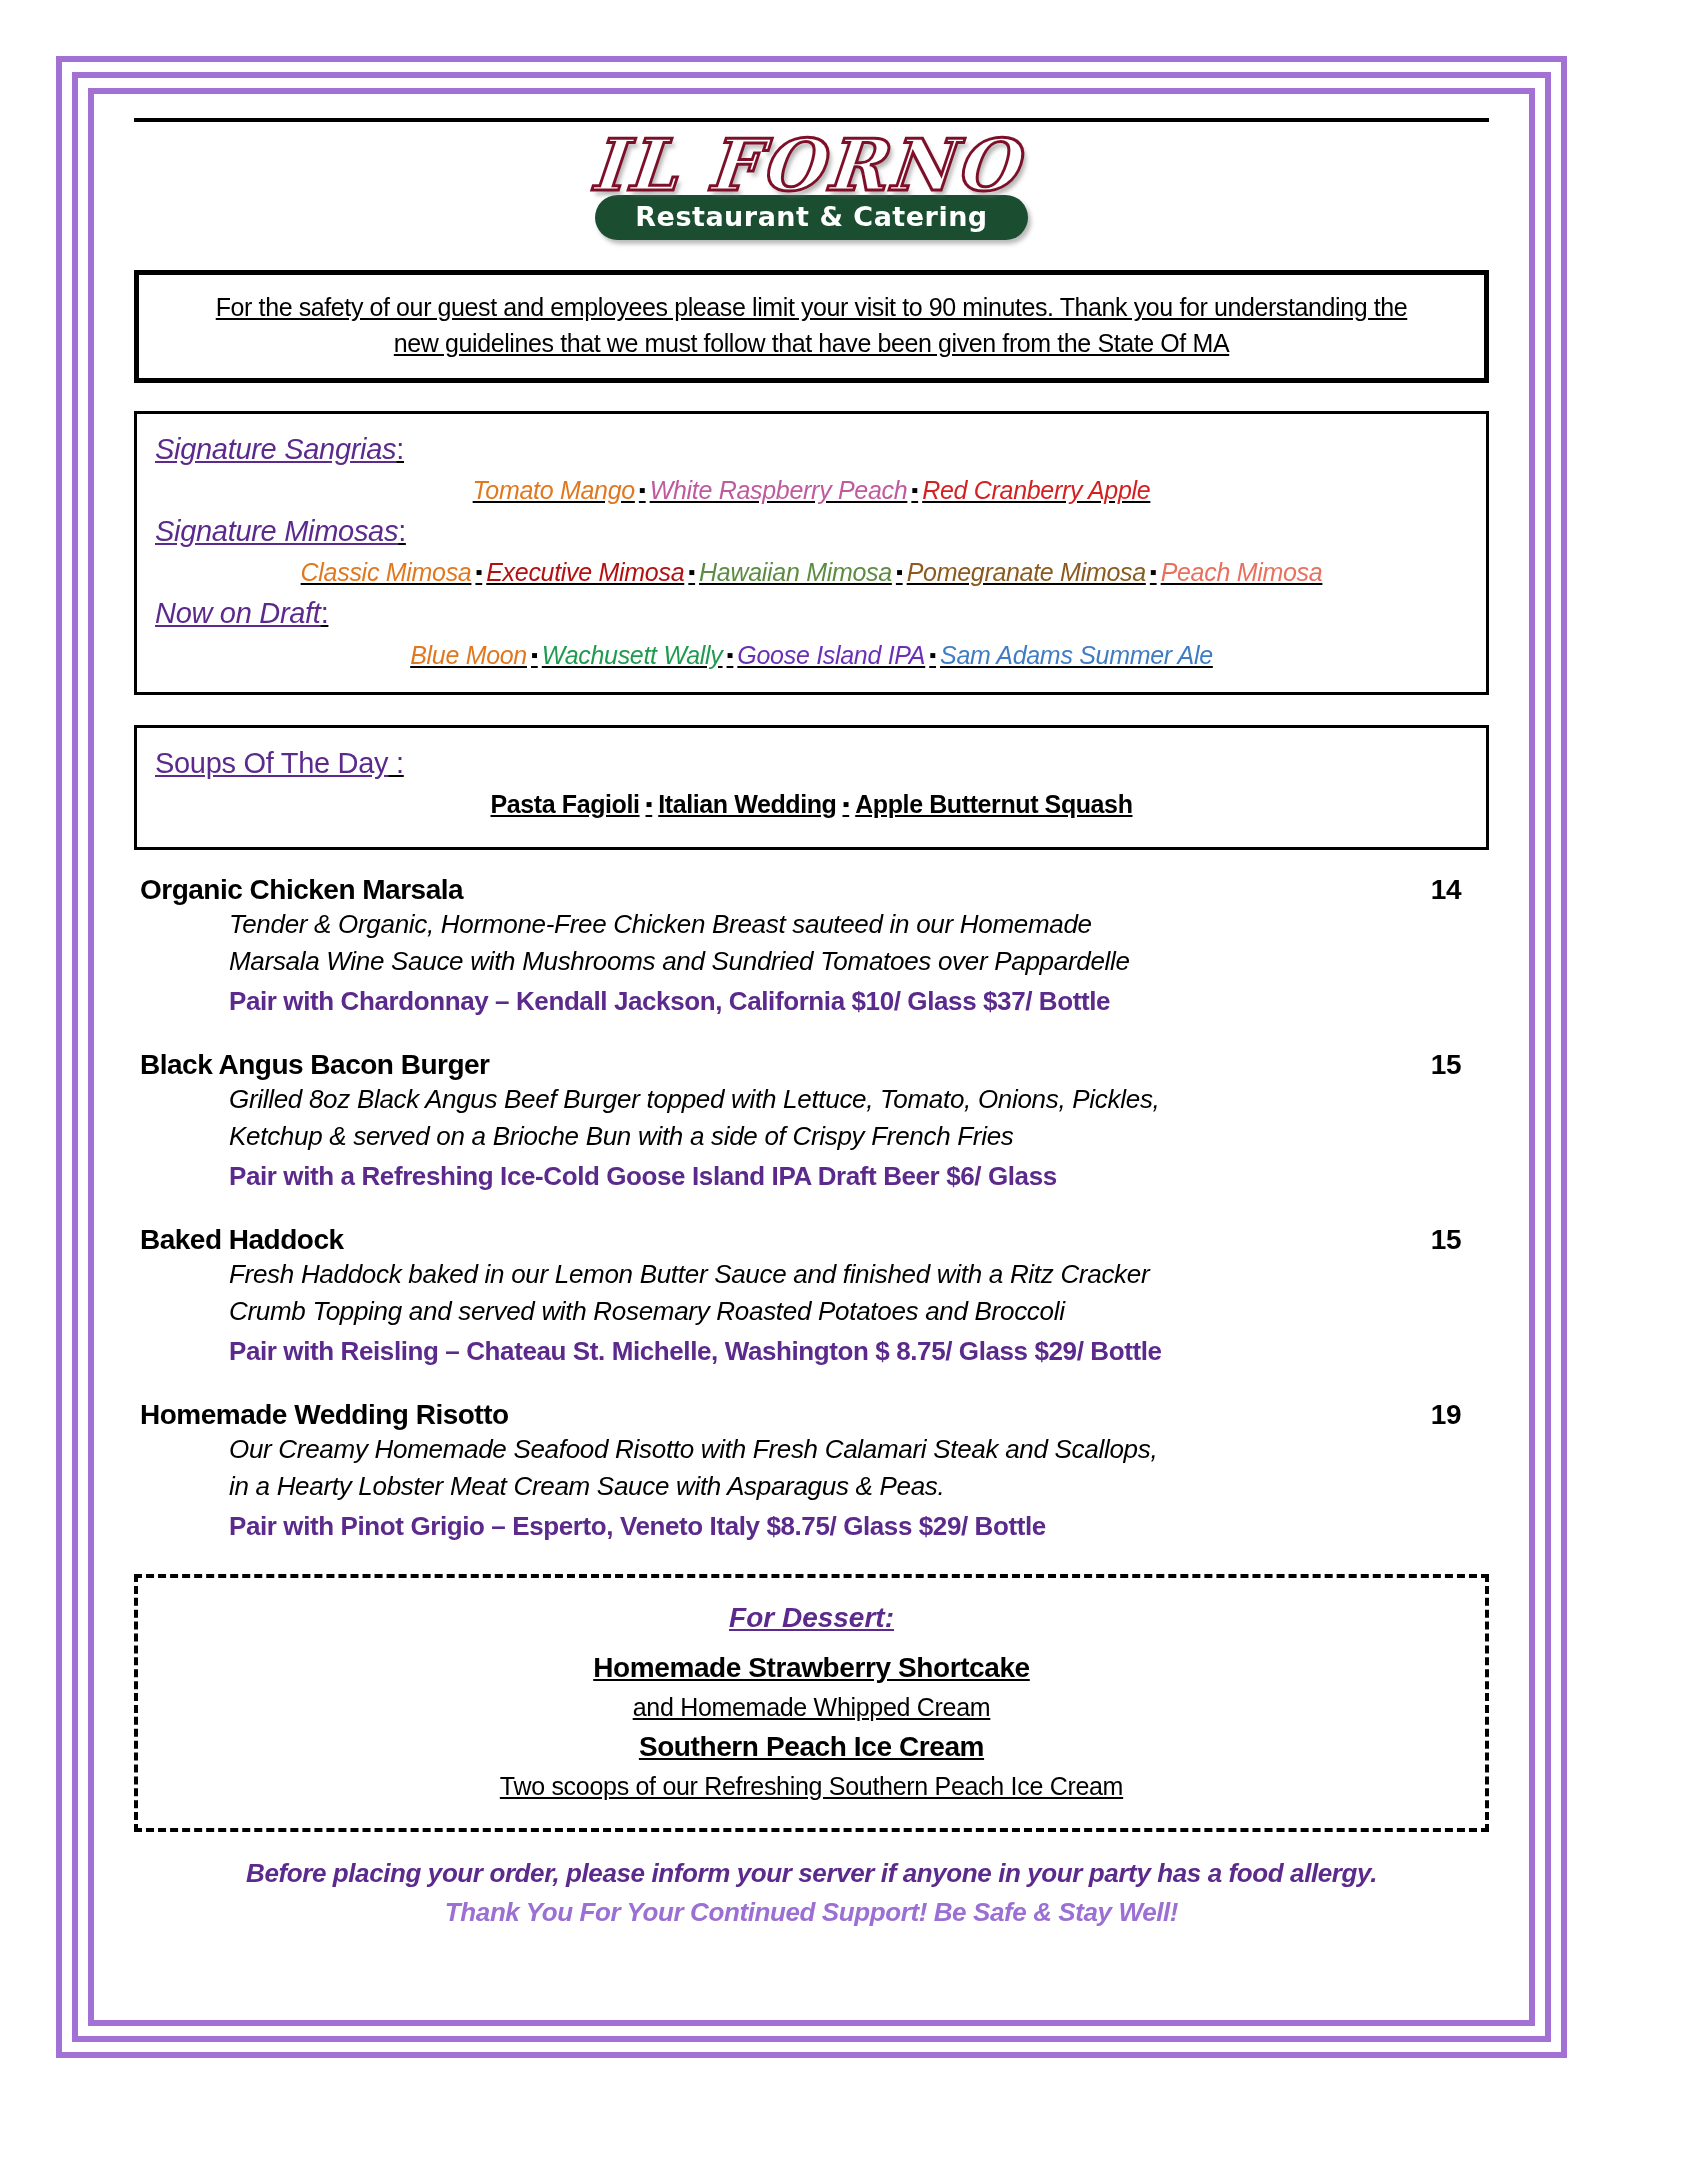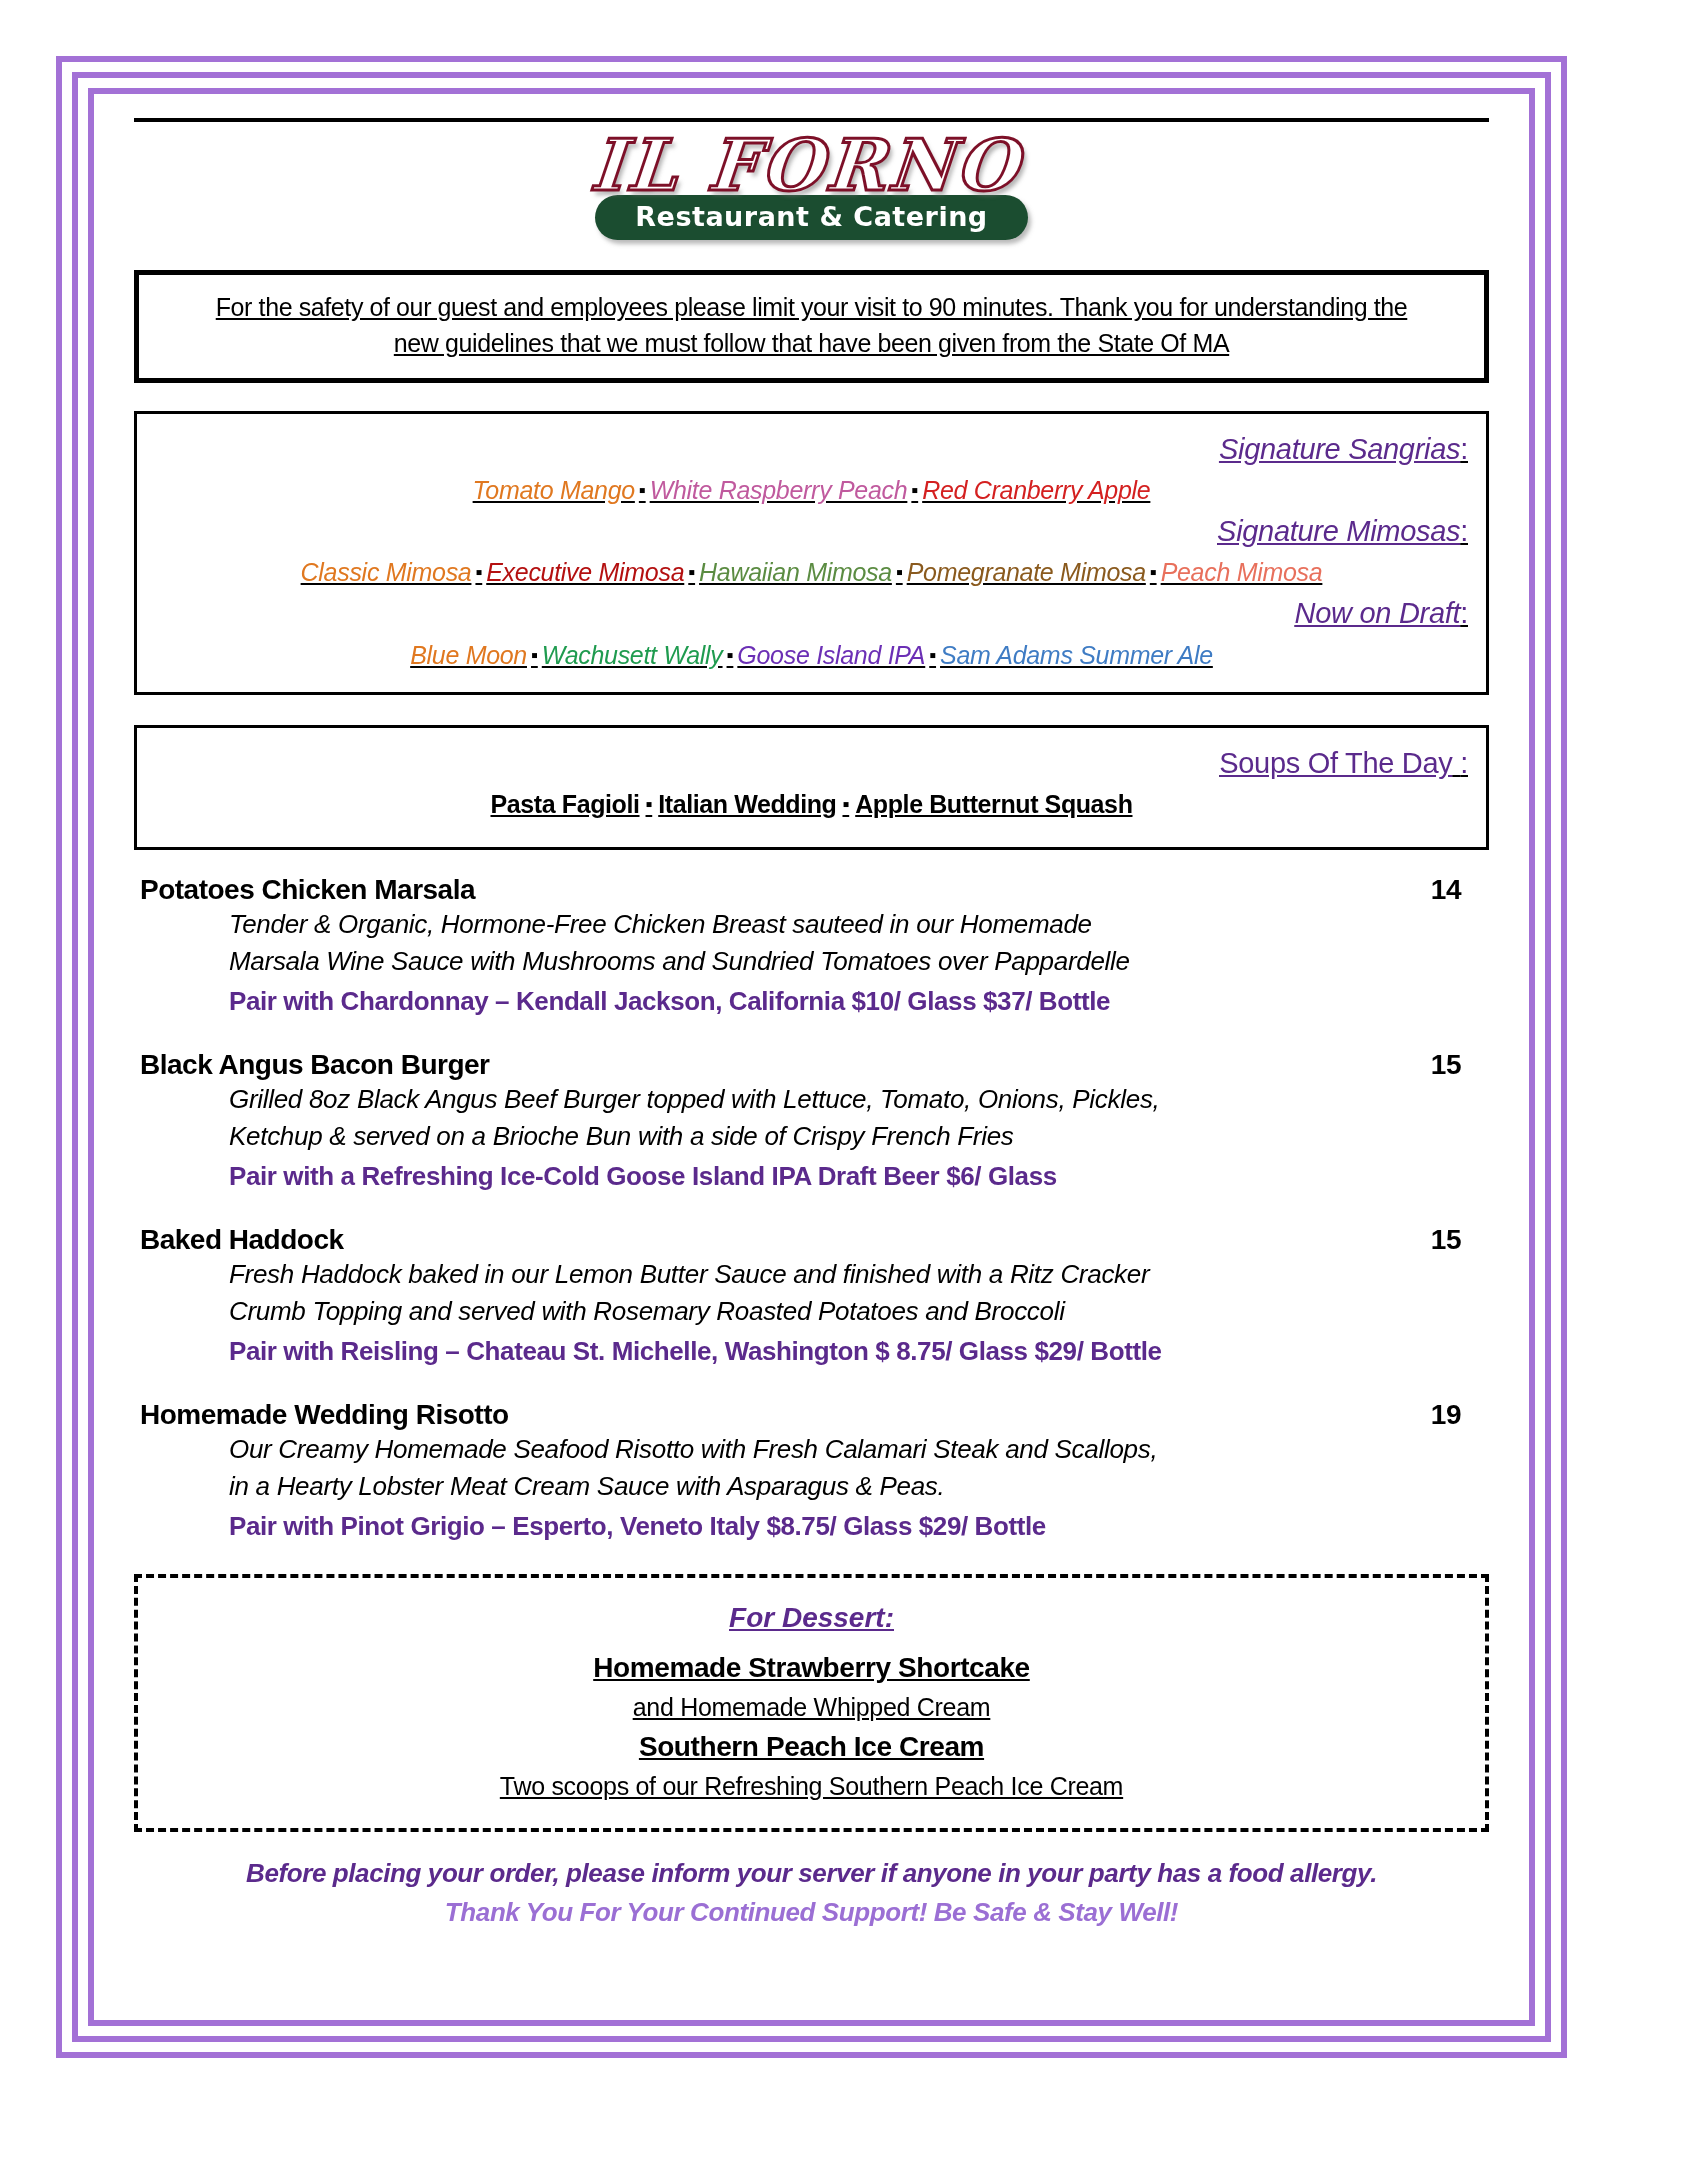--- a/index.html
+++ b/index.html
@@ -103,21 +103,21 @@
   .box.drinks {
     margin-top: 28px;
     padding: 14px 18px 18px 18px;
   }
   .box.soups {
     margin-top: 30px;
     padding: 14px 18px 24px 18px;
   }
 
   .section-head {
-    text-align: right;
+    text-align: left;
     color: #5b2a8c;
     font-size: 29px;
     line-height: 1.5;
     letter-spacing: -0.3px;
   }
   .section-head .u {
     text-decoration: underline;
     font-style: italic;
   }
   .section-head.plain .u {
@@ -282,21 +282,21 @@
         <div class="box soups">
           <div class="section-head plain">
             <span class="u">Soups Of The Day</span> <span>:</span>
           </div>
           <div class="soup-line" id="soups-list"><span>Pasta Fagioli</span><span class="sep">▪</span><span>Italian Wedding</span><span class="sep">▪</span><span>Apple Butternut Squash</span></div>
         </div>
 
         <div class="entrees" id="entrees-section">
             <div class="entree">
               <div class="entree-head">
-                <span>Potatoes Chicken Marsala</span>
+                <span>Organic Chicken Marsala</span>
                 <span class="entree-price">14</span>
               </div>
               <div class="entree-desc">Tender &amp; Organic, Hormone-Free Chicken Breast sauteed in our Homemade</div>
               <div class="entree-desc">Marsala Wine Sauce with Mushrooms and Sundried Tomatoes over Pappardelle</div>
               <div class="entree-pair">Pair with Chardonnay – Kendall Jackson, California   $10/ Glass   $37/ Bottle</div>
             </div>
             <div class="entree">
               <div class="entree-head">
                 <span>Black Angus Bacon Burger</span>
                 <span class="entree-price">15</span>

